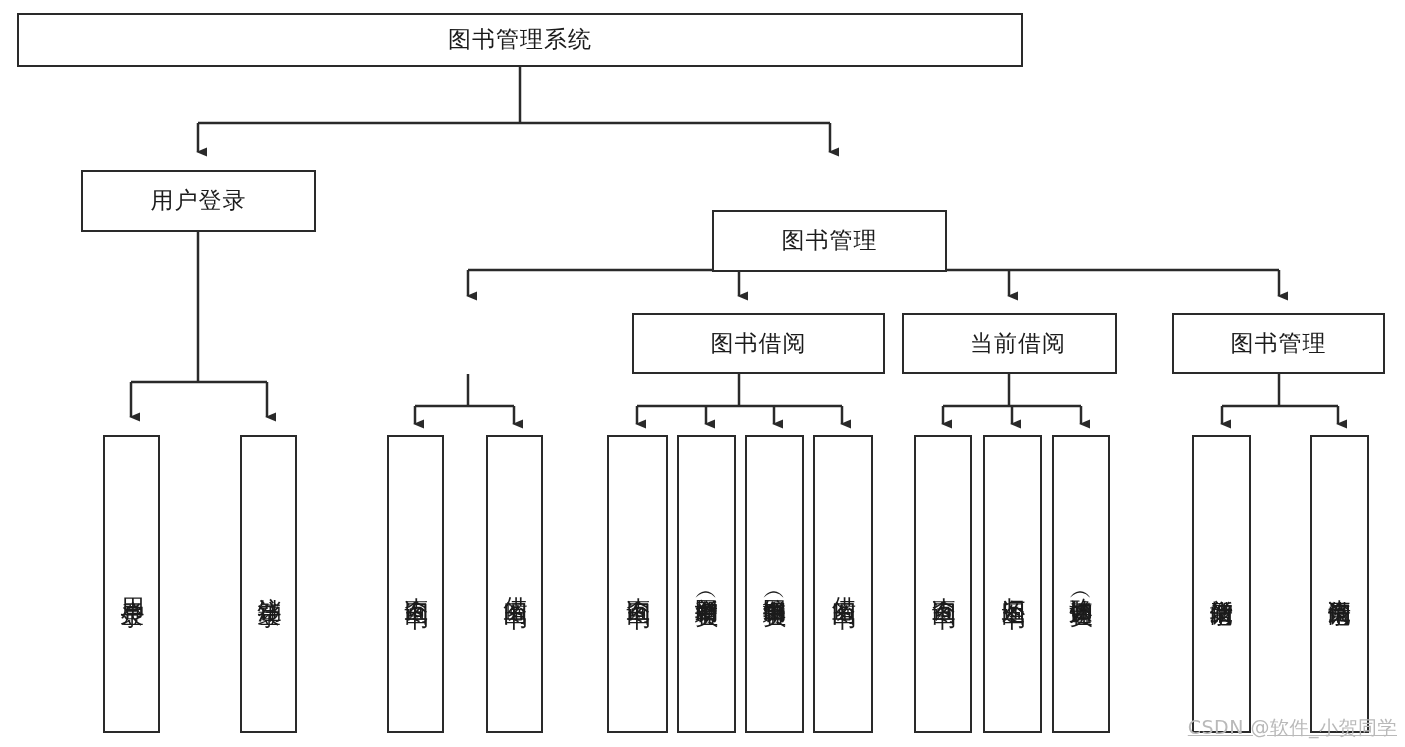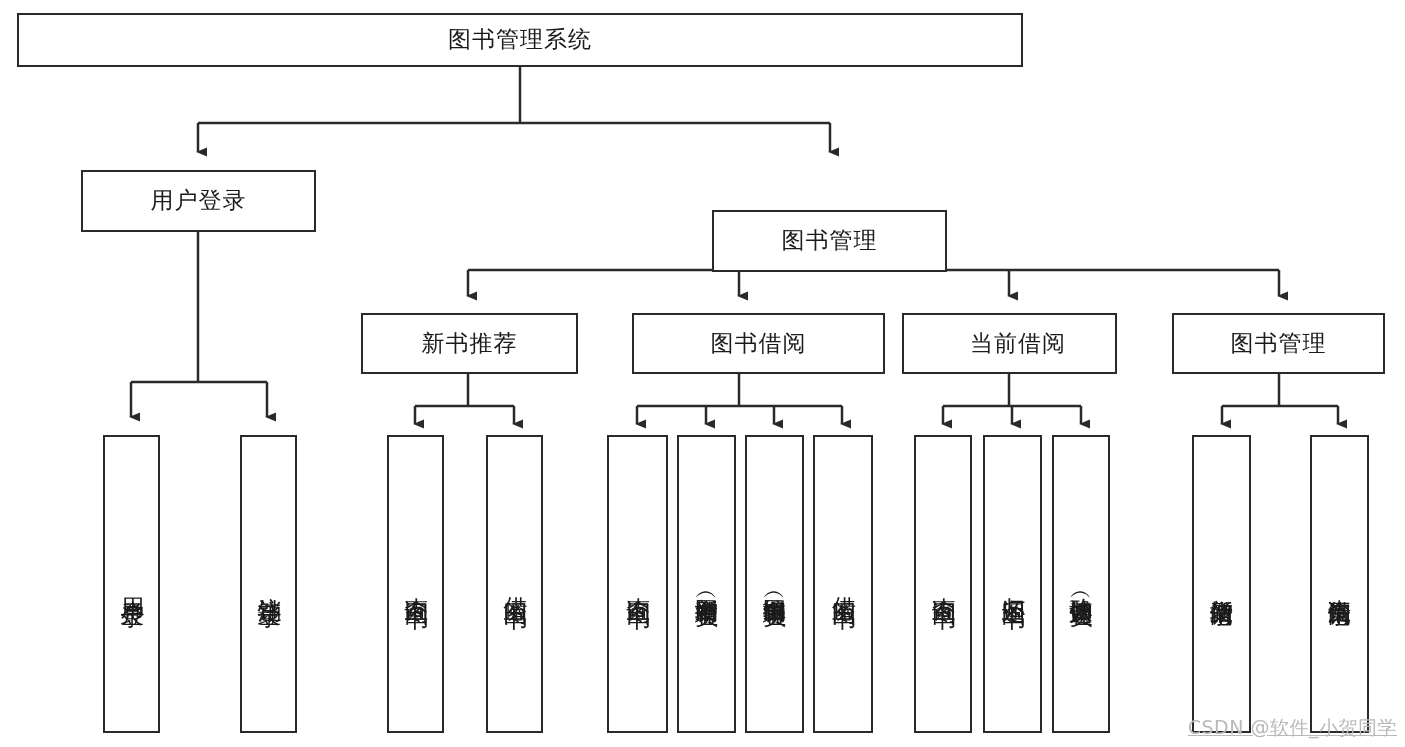--- a/index.html
+++ b/index.html
@@ -134,23 +134,20 @@
     <span class="node-label">图书管理系统</span>
   </div>
 
   <div class="node horizontal" style="left:81px; top:170px; width:235px; height:62px;">
     <span class="node-label">用户登录</span>
   </div>
   <div class="node horizontal" style="left:712px; top:175px; width:235px; height:62px;margin-top:35px;">
     <span class="node-label">图书管理</span>
   </div>
 
-  <div class="node horizontal" style="left:361px; top:313px; width:217px; height:61px;">
-    <span class="node-label">新书推荐</span>
-  </div>
   <div class="node horizontal" style="left:632px; top:313px; width:253px; height:61px;">
     <span class="node-label">图书借阅</span>
   </div>
   <div class="node horizontal" style="left:902px; top:313px; width:215px; height:61px;padding-left:17px;">
     <span class="node-label">当前借阅</span>
   </div>
   <div class="node horizontal" style="left:1172px; top:313px; width:213px; height:61px;">
     <span class="node-label">图书管理</span>
   </div>
 

